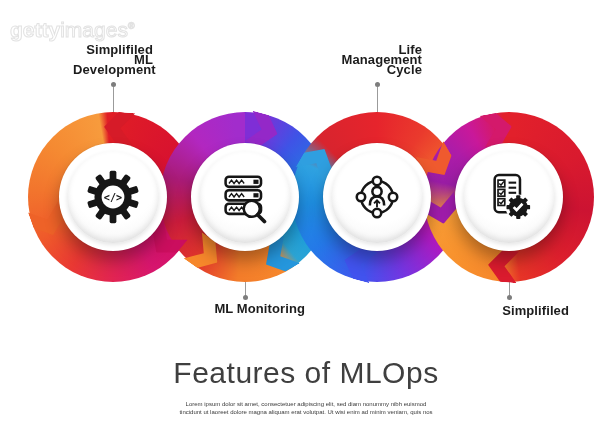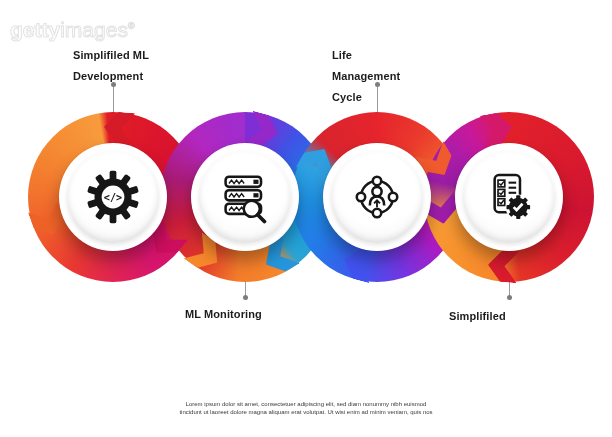--- a/index.html
+++ b/index.html
@@ -51,22 +51,22 @@
     box-shadow:inset 0 -3px 6px rgba(0,0,0,.10),0 2px 4px rgba(0,0,0,.10);
   }
   .icon{position:absolute;left:58px;top:58px;width:54px;height:54px;z-index:6;}
 
   
   .connector{position:absolute;width:1px;background:#9b9b9b;}
   .dot{position:absolute;width:5px;height:5px;border-radius:50%;background:#7d7d7d;}
 
   
   .feature-label{
-    position:absolute;text-align:left;color:#1c1c1c;
-    font-size:11px;font-weight:700;line-height:21px;letter-spacing:.1px;
+    position:absolute;text-align:right;color:#1c1c1c;
+    font-size:13px;font-weight:700;line-height:10px;letter-spacing:.1px;
   }
 
   
   .title{
     position:absolute;left:0;right:0;top:356px;text-align:center;
     font-size:30px;font-weight:300;color:#3f3f3f;letter-spacing:.5px;
   }
   .desc{
     position:absolute;left:0;right:0;top:400px;margin:0 auto;width:258px;
     text-align:center;font-size:6px;line-height:8px;color:#3a3a3a;
@@ -202,15 +202,16 @@
         <rect x="-2.5" y="-14" width="5" height="6" rx="1" transform="rotate(180)"></rect>
         <rect x="-2.5" y="-14" width="5" height="6" rx="1" transform="rotate(225)"></rect>
         <rect x="-2.5" y="-14" width="5" height="6" rx="1" transform="rotate(270)"></rect>
         <rect x="-2.5" y="-14" width="5" height="6" rx="1" transform="rotate(315)"></rect>
         <circle r="11"></circle>
       </g>
       <path d="M37.5 44 l3.5 3.5 7 -7.5" stroke="#ffffff" stroke-width="3.2" fill="none"></path>
     </svg>
   </div>
 
+  <div class="title">Features of MLOps</div>
   <p class="desc">Lorem ipsum dolor sit amet, consectetuer adipiscing elit, sed diam nonummy nibh euismod tincidunt ut laoreet dolore magna aliquam erat volutpat. Ut wisi enim ad minim veniam, quis nos</p>
 
 </div>
 
 </body></html>

